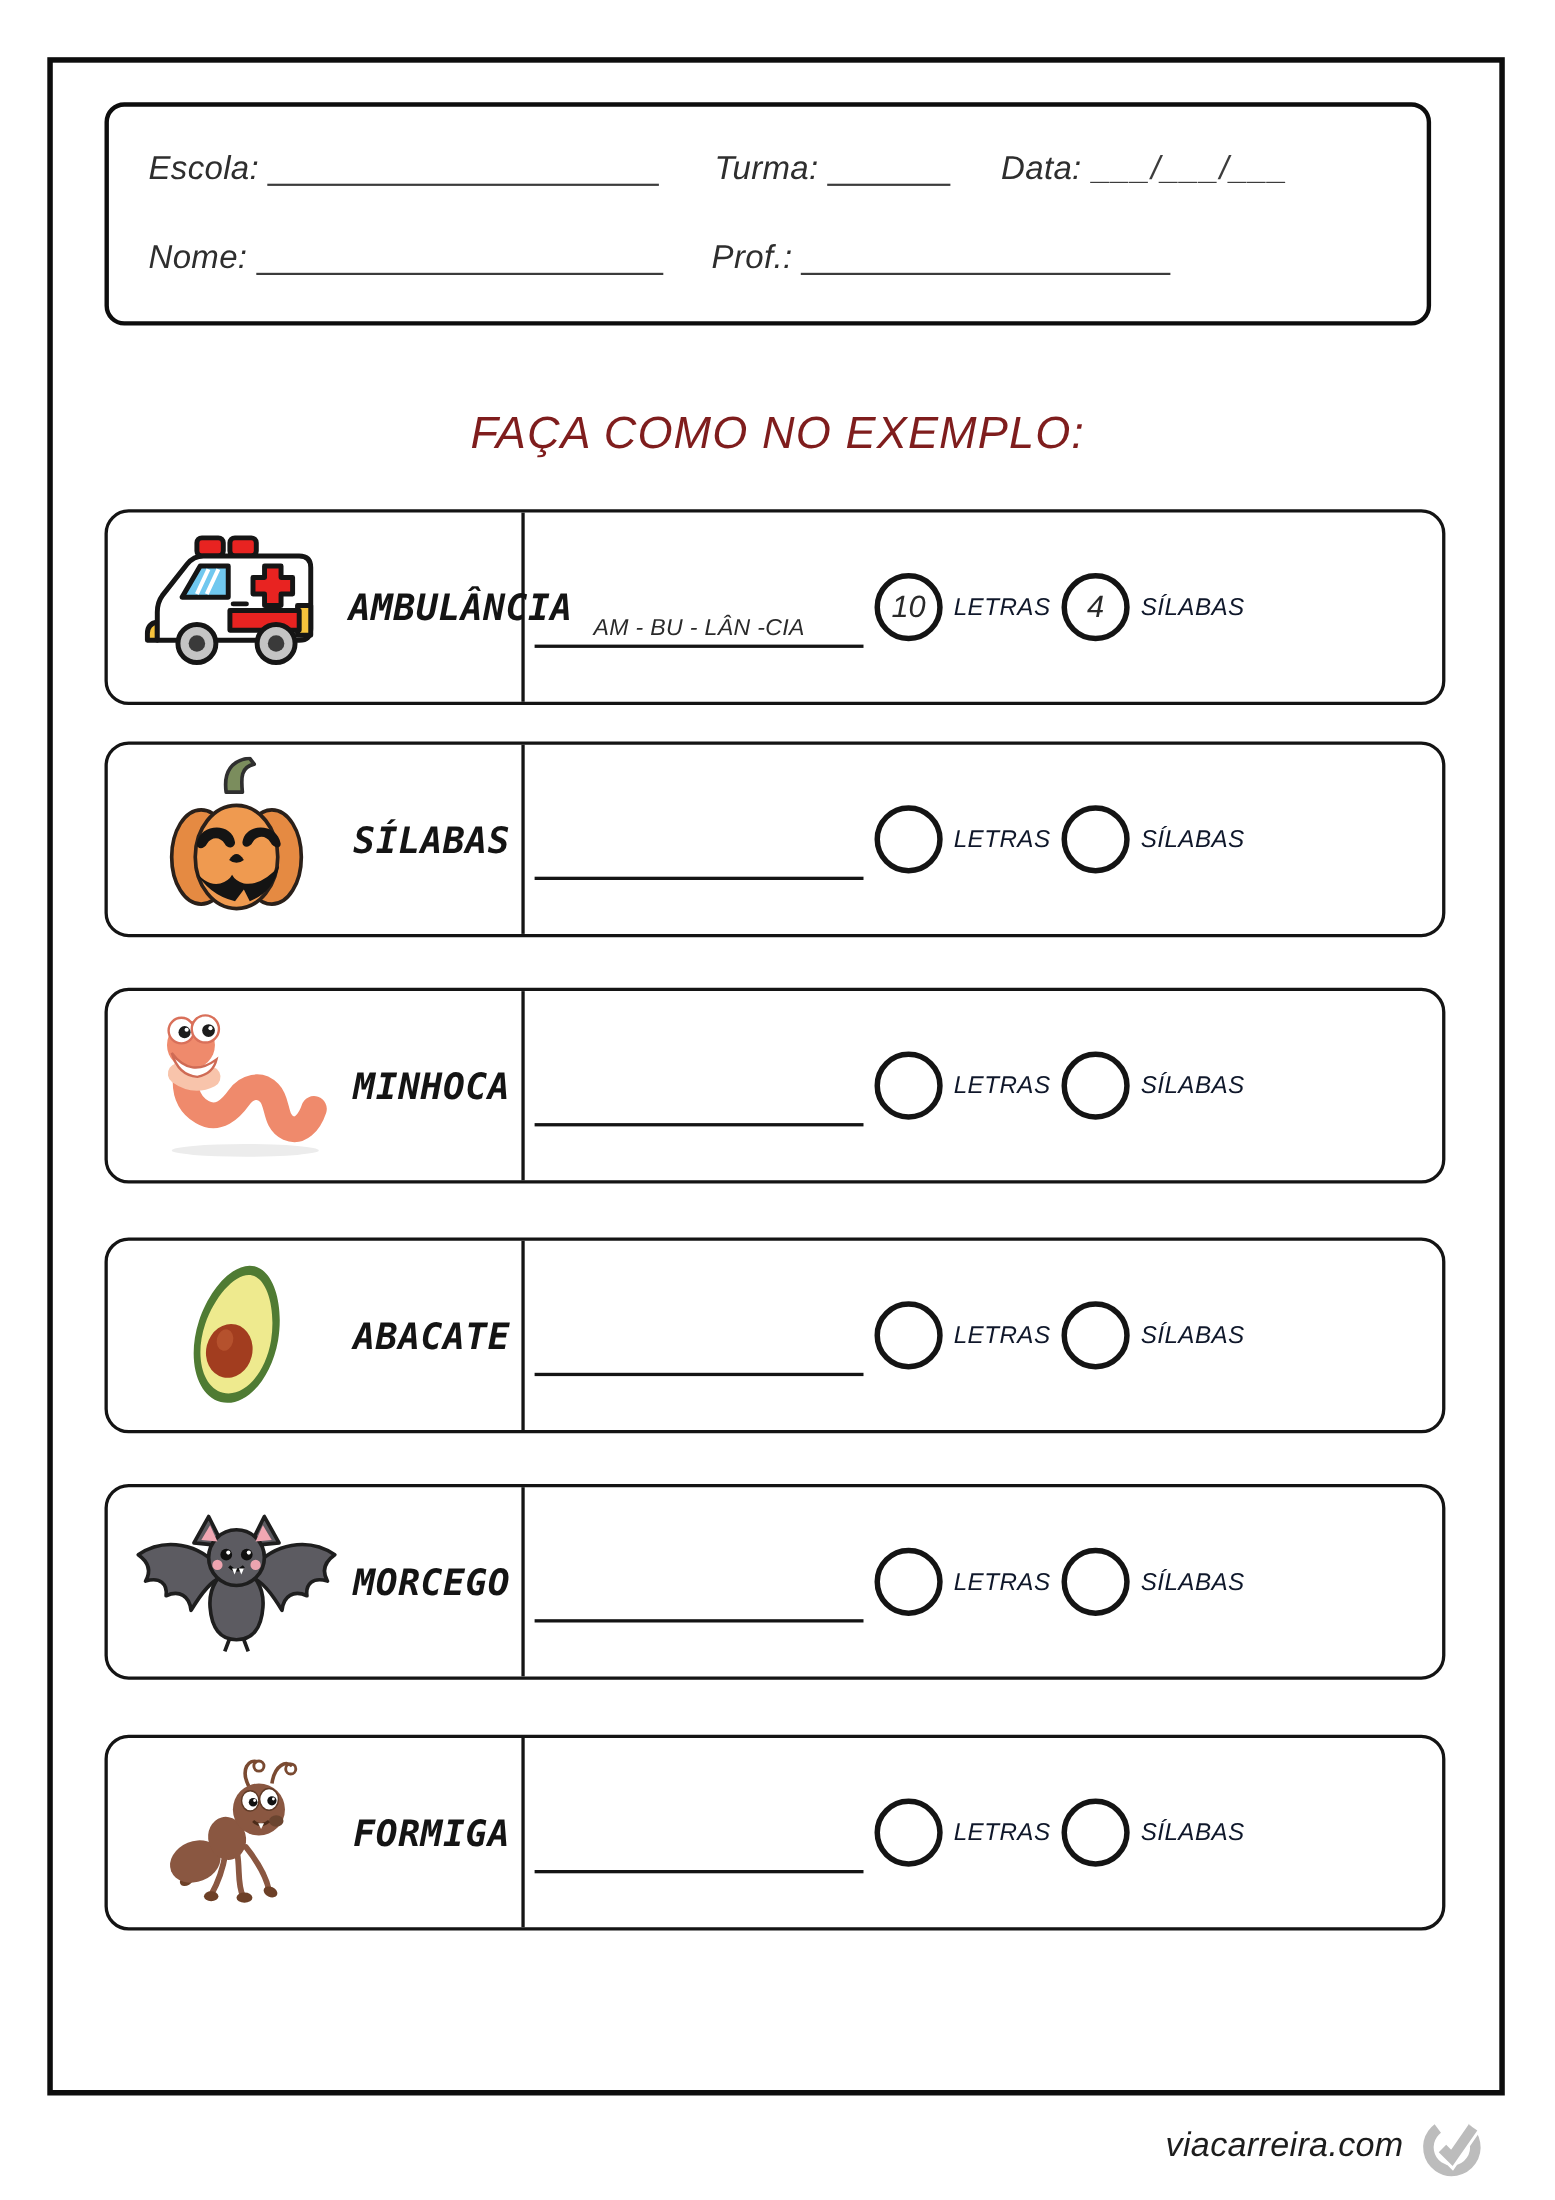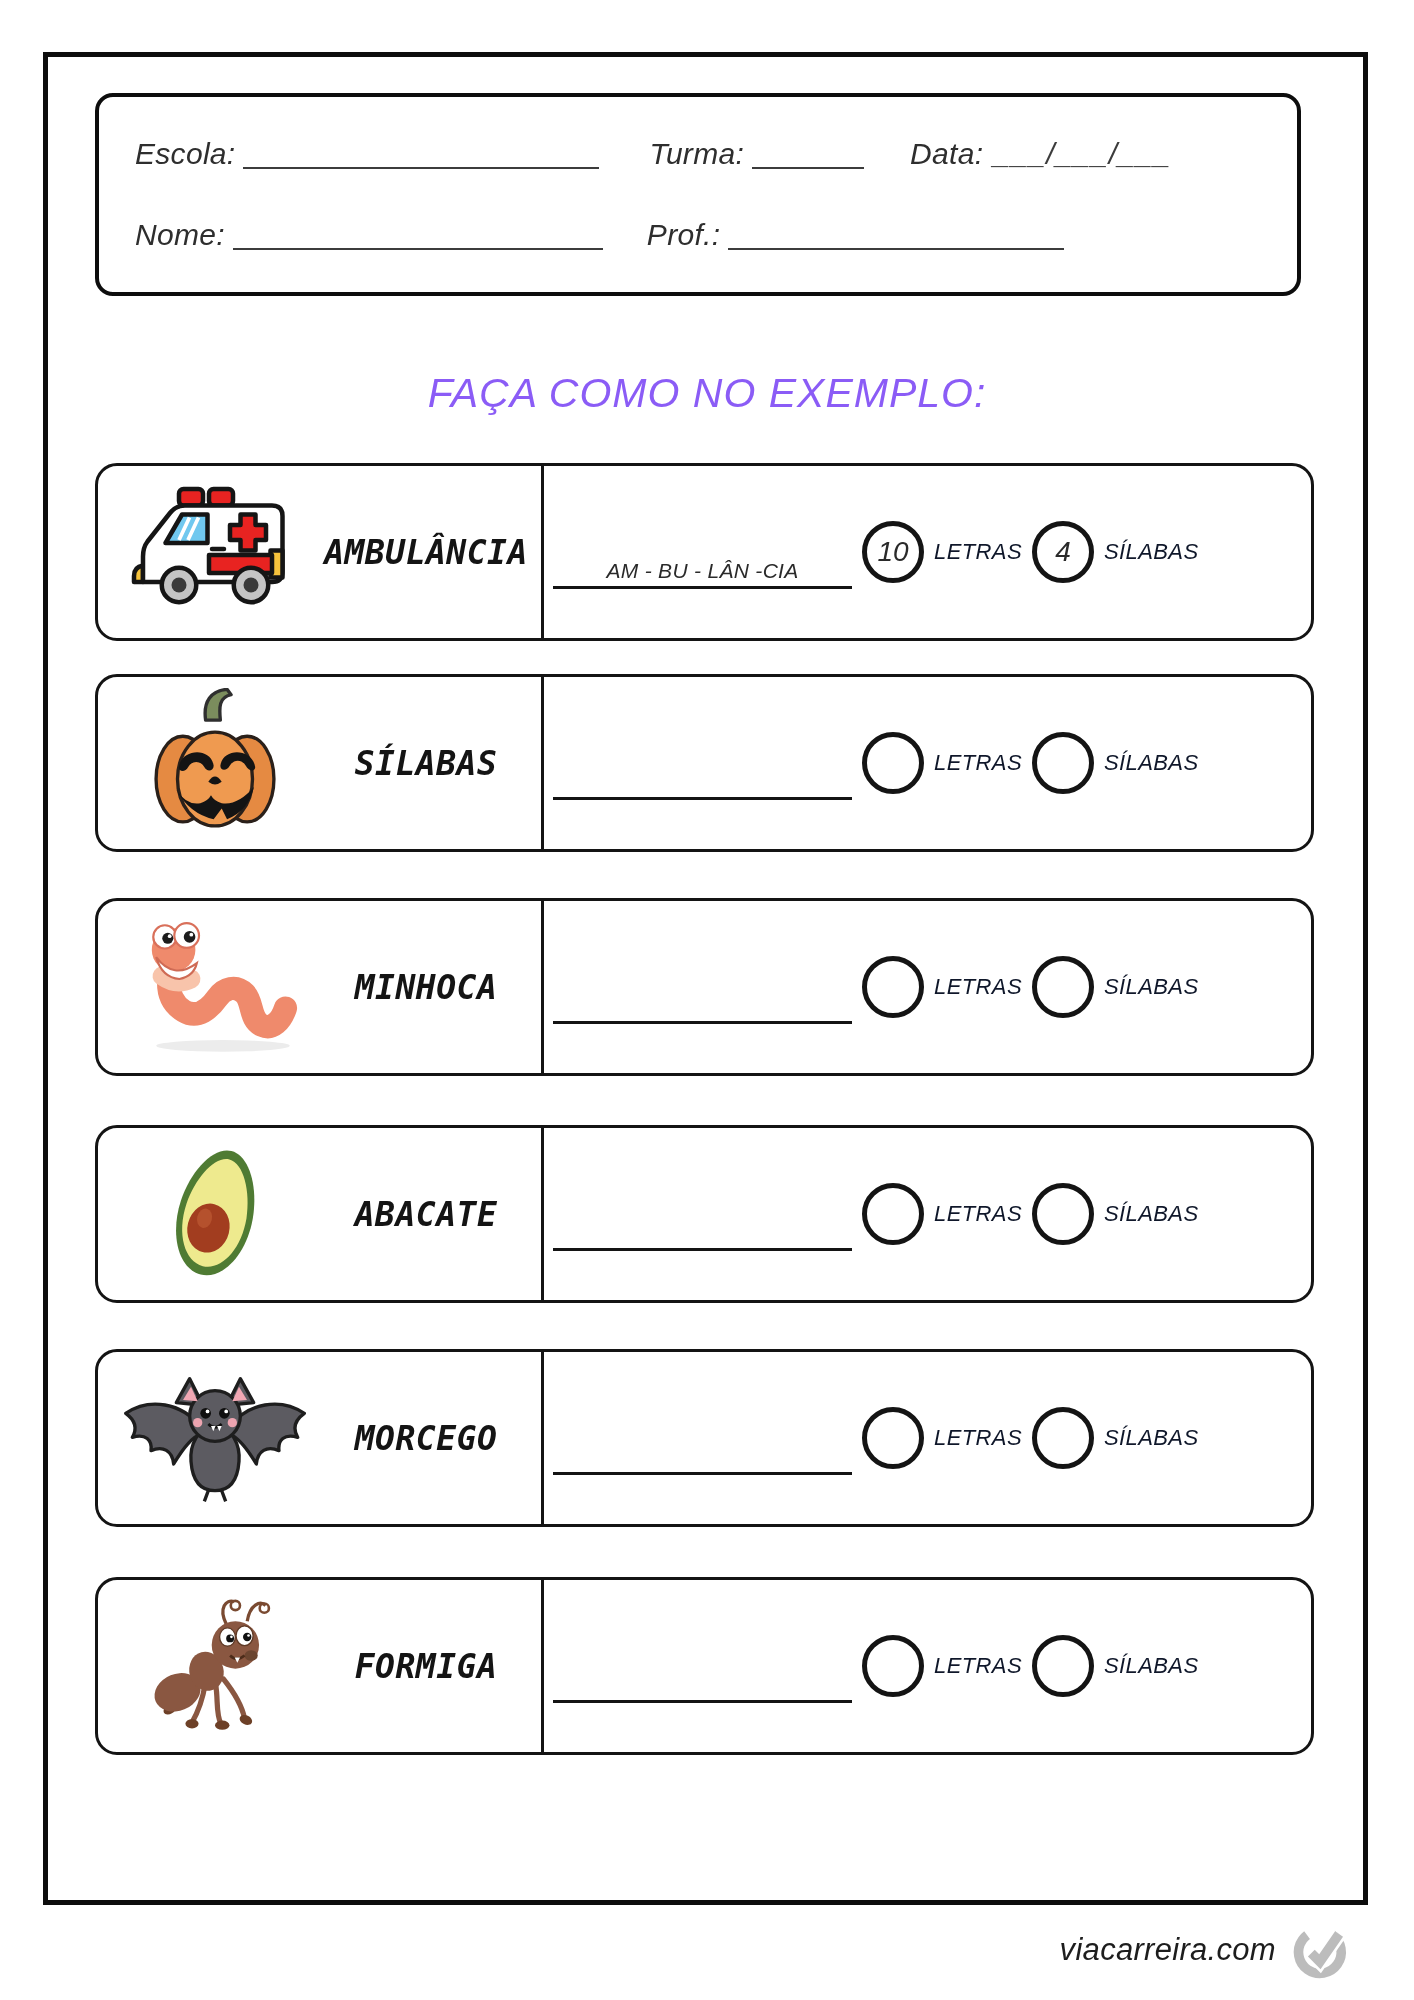--- a/index.html
+++ b/index.html
@@ -9,25 +9,25 @@
         border:5px solid #0d0d0d;box-sizing:border-box;}
   
   .header-box{position:absolute;left:95px;top:93px;width:1206px;height:203px;
         border:4px solid #0d0d0d;border-radius:18px;box-sizing:border-box;background:#fff;}
   .h-line{position:absolute;left:36px;right:26px;display:flex;align-items:baseline;
         font-size:30px;font-weight:300;color:#2e2e2e;letter-spacing:.3px;}
   .blank{display:inline-block;border-bottom:2px solid #3c3c3c;height:30px;align-self:flex-end;margin:0 0 2px 8px;}
   .data-blank{letter-spacing:1px;color:#3c3c3c;}
   
   .title{position:absolute;left:0;top:370px;width:100%;text-align:center;
-        font-size:41px;font-weight:400;letter-spacing:1px;color:#8b5cf6;}
+        font-size:41px;font-weight:400;letter-spacing:1px;color:#7f1d1d;}
   
   .row{position:absolute;left:95px;width:1219px;height:178px;border:3px solid #141414;
         border-radius:22px;box-sizing:border-box;background:#fff;display:flex;}
-  .cell-left{width:443px;display:flex;align-items:center;flex-shrink:0;}
+  .cell-left{width:376px;display:flex;align-items:center;flex-shrink:0;}
   .pic{width:205px;display:flex;justify-content:center;align-items:center;margin-left:14px;flex-shrink:0;}
   .word{flex:1;text-align:center;font-family:"DejaVu Sans Mono",monospace;font-weight:700;
         font-size:33px;letter-spacing:.5px;color:#141414;padding-right:6px;}
   .divider{width:3px;background:#141414;align-self:stretch;flex-shrink:0;}
   .cell-right{flex:1;display:flex;align-items:center;gap:10px;padding-left:9px;padding-right:6px;min-width:0;}
   .answer-line{width:299px;flex-shrink:0;border-bottom:3px solid #141414;text-align:center;
         font-size:21px;font-weight:300;color:#2a2a2a;min-height:40px;display:flex;
         align-items:flex-end;justify-content:center;padding-bottom:3px;box-sizing:border-box;
         transform:translateY(17px);letter-spacing:.3px;}
   .circle{width:62px;height:62px;border:5px solid #141414;border-radius:50%;box-sizing:border-box;

